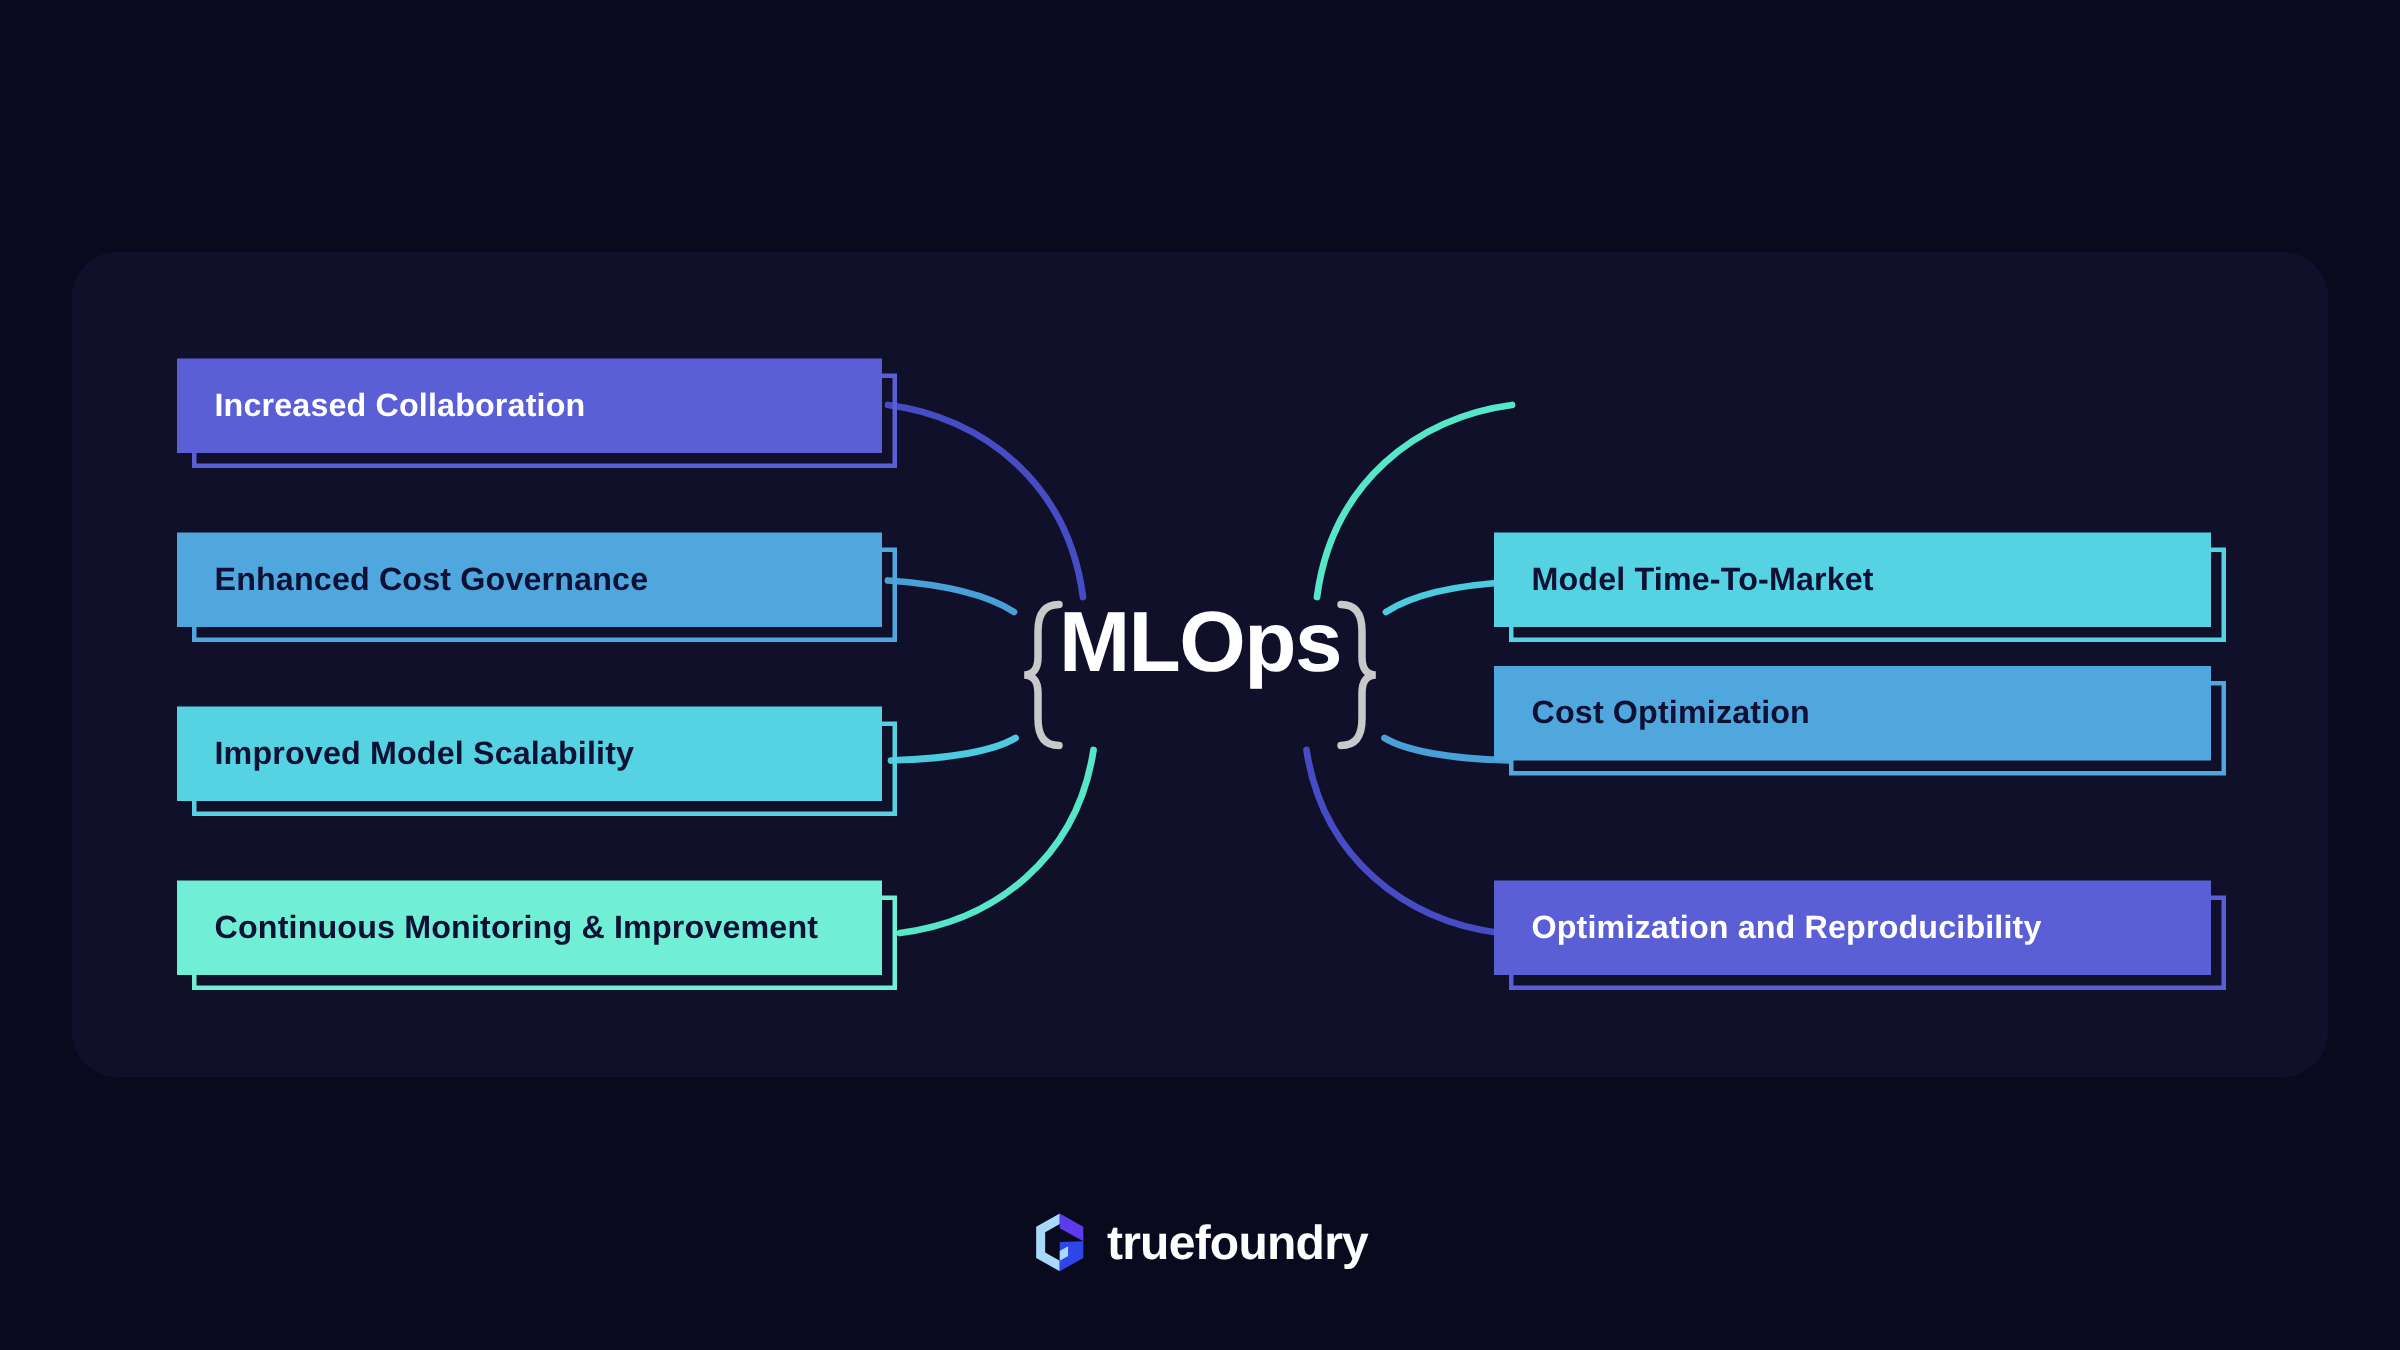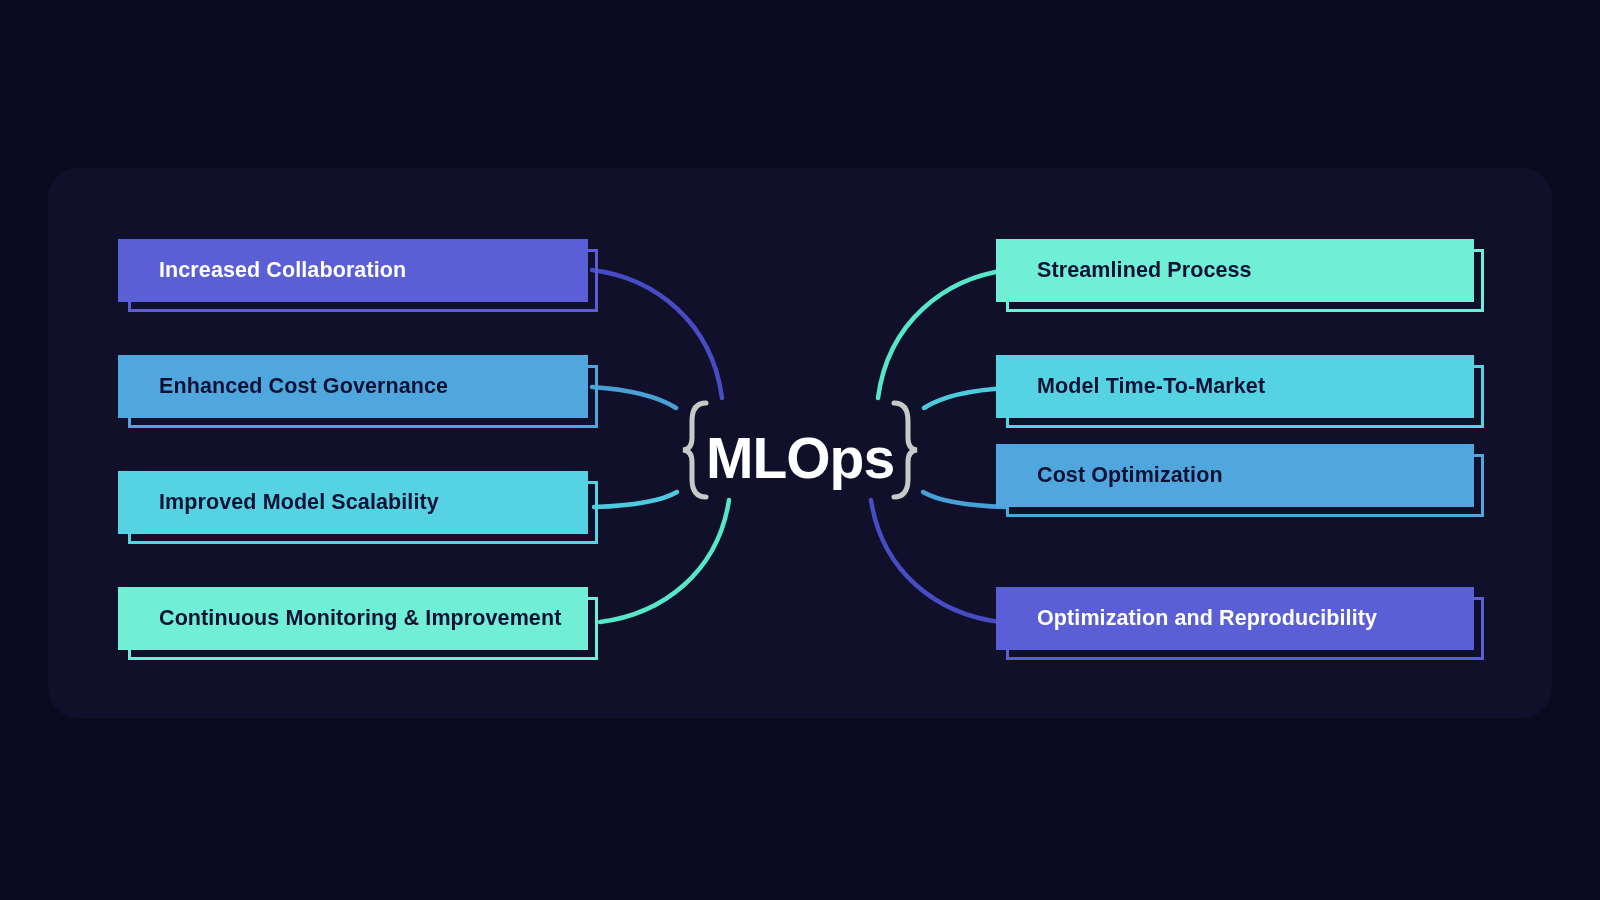--- a/index.html
+++ b/index.html
@@ -19,28 +19,28 @@
   .box-shadow{
     position:absolute;inset:0;
     transform:translate(10px,10px);
     border:3px solid var(--fill);
     box-sizing:border-box;
   }
   .box-face{
     position:absolute;inset:0;
     background:var(--fill);
     display:flex;align-items:center;
-    padding-left:41px;box-sizing:border-box;
+    padding-left:25px;box-sizing:border-box;
   }
   .box-label{
     font-size:21.5px;font-weight:700;color:var(--text);
     letter-spacing:0.1px;white-space:nowrap;
   }
   .mlops-title{
-    position:absolute;left:700px;top:416px;width:200px;height:84px;
+    position:absolute;left:700px;top:386px;width:200px;height:84px;
     display:flex;align-items:center;justify-content:center;
     font-size:57px;font-weight:700;letter-spacing:-1px;color:#FFFFFF;
   }
   .footer{
     position:absolute;left:0;top:798px;width:1600px;height:60px;
     display:flex;align-items:center;justify-content:center;gap:13px;
   }
   .wordmark{
     font-size:32px;font-weight:700;color:#FFFFFF;letter-spacing:-0.5px;
   }
@@ -86,26 +86,20 @@
       <span class="box-label">Improved Model Scalability</span>
     </div>
   </div>
   <div class="box left" style="top: 587px; --fill: #71EED6; --text: #0E1134;">
     <div class="box-shadow"></div>
     <div class="box-face">
       <span class="box-label">Continuous Monitoring &amp; Improvement</span>
     </div>
   </div>
 
-  <div class="box right" style="top: 239px; --fill: #71EED6; --text: #0E1134;">
-    <div class="box-shadow"></div>
-    <div class="box-face">
-      <span class="box-label">Streamlined Process</span>
-    </div>
-  </div>
   <div class="box right" style="top: 355px; --fill: #55D3E3; --text: #0E1134;">
     <div class="box-shadow"></div>
     <div class="box-face">
       <span class="box-label">Model Time-To-Market</span>
     </div>
   </div>
   <div class="box right" style="top: 444px; text-decoration: underline; --fill: #4FA7DD; --text: #0E1134;">
     <div class="box-shadow"></div>
     <div class="box-face">
       <span class="box-label">Cost Optimization</span>
@@ -113,14 +107,23 @@
   </div>
   <div class="box right" style="top: 587px; --fill: #5B5FD6; --text: #FFFFFF;">
     <div class="box-shadow"></div>
     <div class="box-face">
       <span class="box-label">Optimization and Reproducibility</span>
     </div>
   </div>
 
   <div class="mlops-title">MLOps</div>
 
+  <div class="footer">
+    <svg width="37" height="41" viewBox="0 0 40 44">
+      <polygon points="20,1 3,10.5 3,33 20,42.5 20,35 9.5,29 9.5,14.5 20,8.5" fill="#A9D9F8"></polygon>
+      <polygon points="20,1 37,10.5 37,21 20,11.5" fill="#5B3BEB"></polygon>
+      <polygon points="37,21 37,33 20,42.5 20,21.5" fill="#2E46E8"></polygon>
+      <polygon points="20,35 26,31.5 26,24.5 20,28" fill="#A9D9F8"></polygon>
+    </svg>
+    <span class="wordmark">truefoundry</span>
+  </div>
 
 </div>
 
 </body></html>

